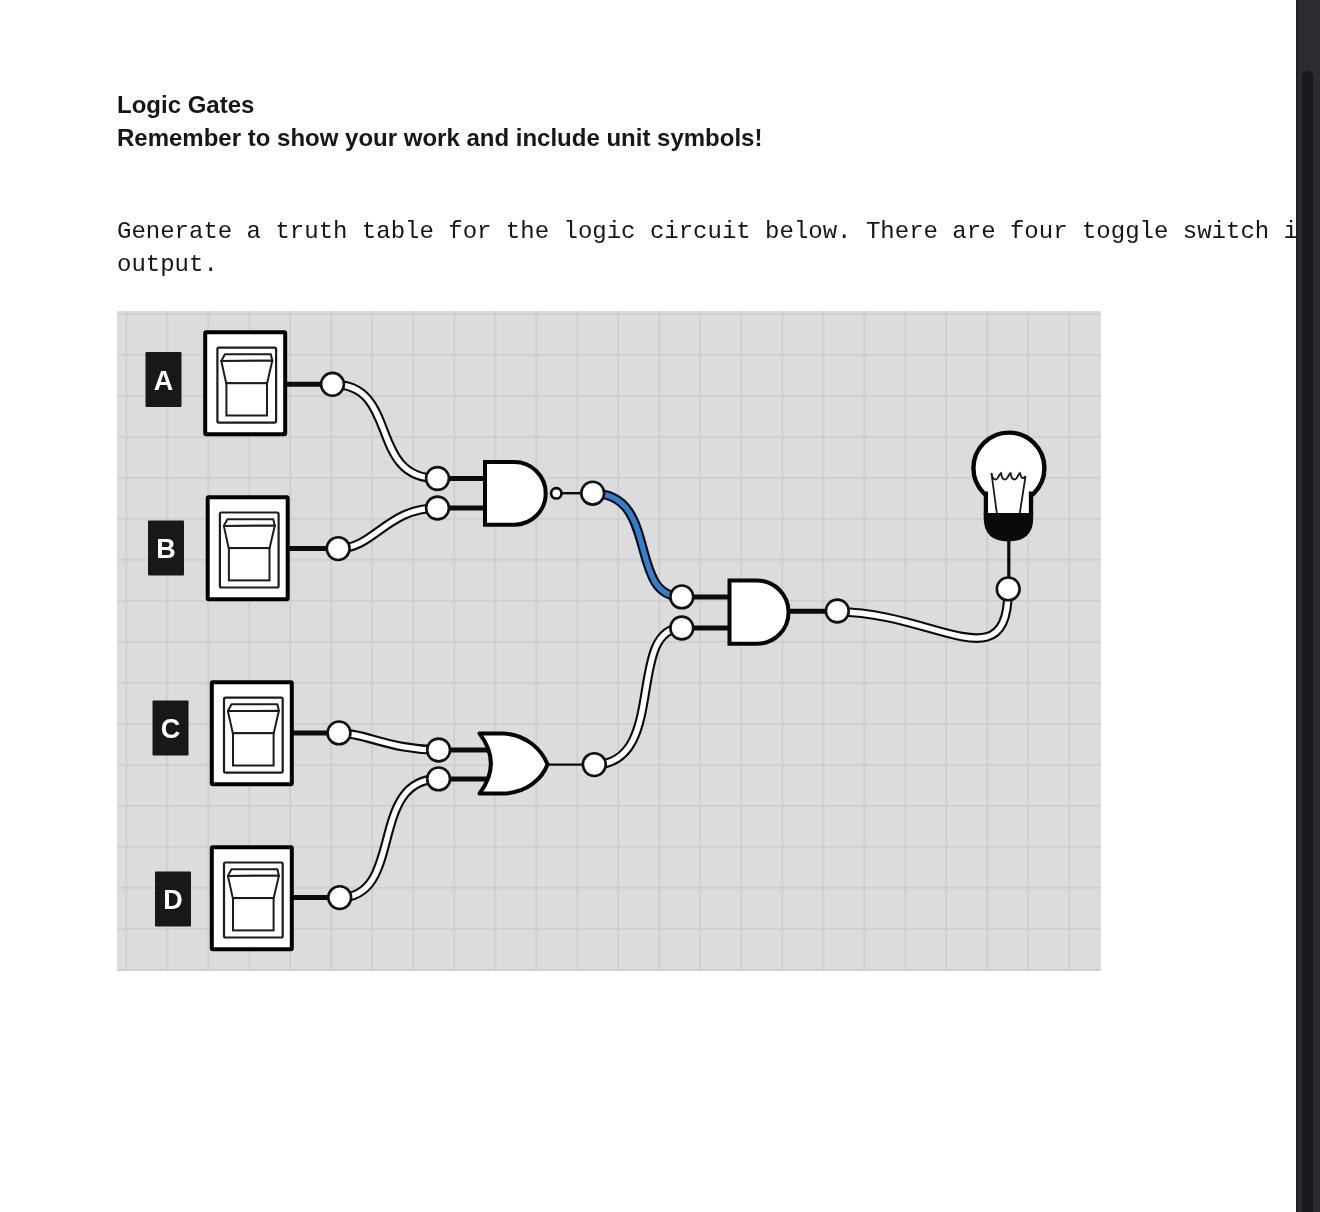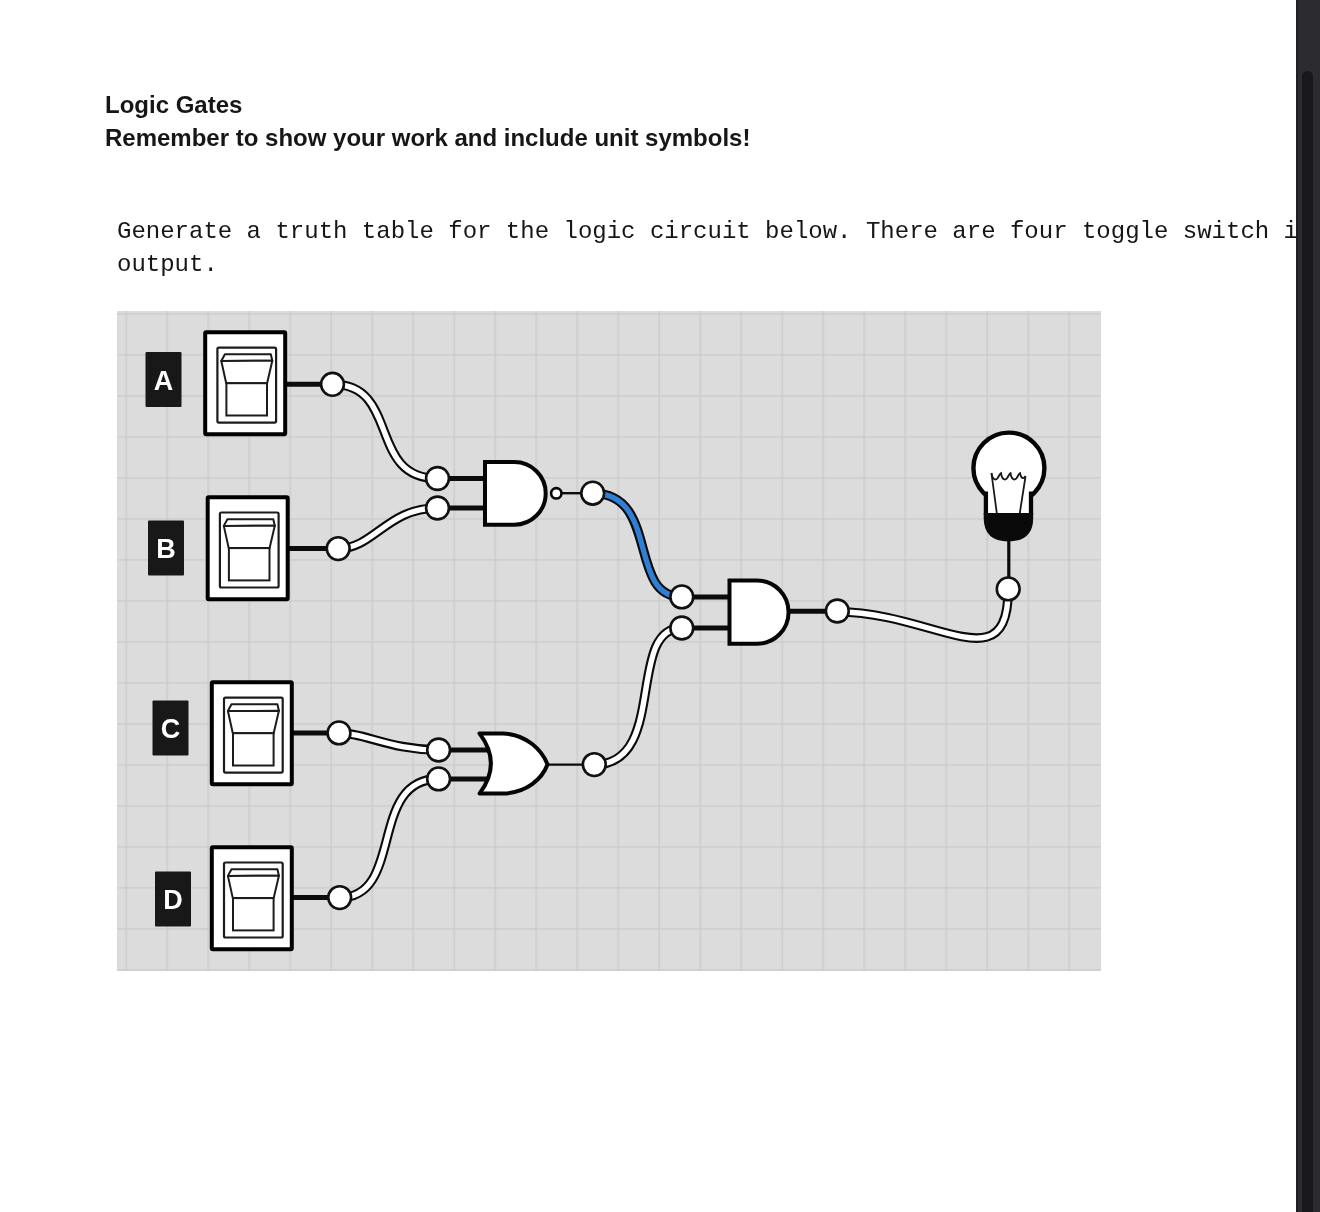--- a/index.html
+++ b/index.html
@@ -4,21 +4,21 @@
 <style>
   html,body{margin:0;padding:0;}
   body{width:1320px;height:1212px;background:#ffffff;overflow:hidden;position:relative;
        font-family:"Liberation Sans",sans-serif;}
   .txt{position:absolute;font-size:24px;line-height:33px;color:#161616;white-space:nowrap;}
   #sbtrack{position:absolute;left:1296px;top:0;width:24px;height:1212px;background:#2b2b30;border-left:2px solid #202024;box-sizing:border-box;}
   #sbthumb{position:absolute;left:3.5px;top:70.5px;width:11.5px;height:1142px;background:#18181c;border-radius:6px 6px 0 0;}
 </style>
 </head>
 <body>
-  <div class="txt" style="left:105px;top:87.5px;font-weight:700;">Logic Gates<br>Remember to show your work and include unit symbols!</div>
+  <div class="txt" style="left:117px;top:87.5px;font-weight:700;">Logic Gates<br>Remember to show your work and include unit symbols!</div>
   <div class="txt" style="left:117px;top:215px;font-family:Liberation Mono, monospace;">Generate a truth table for the logic circuit below. There are four toggle switch inputs and one<br>output.</div>
 
   <svg style="position:absolute;left:117px;top:310.5px;" width="984" height="660" viewBox="117 310.5 984 660" xmlns="http://www.w3.org/2000/svg">
     <defs>
       <pattern id="grid" width="41" height="41" patternUnits="userSpaceOnUse" x="125.5" y="312.8">
         <path d="M 0.5 0 V 41 M 0 0.5 H 41" stroke="#c9c9c9" stroke-width="1.6" fill="none"></path>
       </pattern>
       <g id="sw">
         <rect x="2" y="2" width="80" height="102" fill="#ffffff" stroke="#000000" stroke-width="4" rx="1"></rect>
         <rect x="14.2" y="17.3" width="58.7" height="75" fill="#ffffff" stroke="#1c1c1c" stroke-width="2.2" rx="1.5"></rect>

